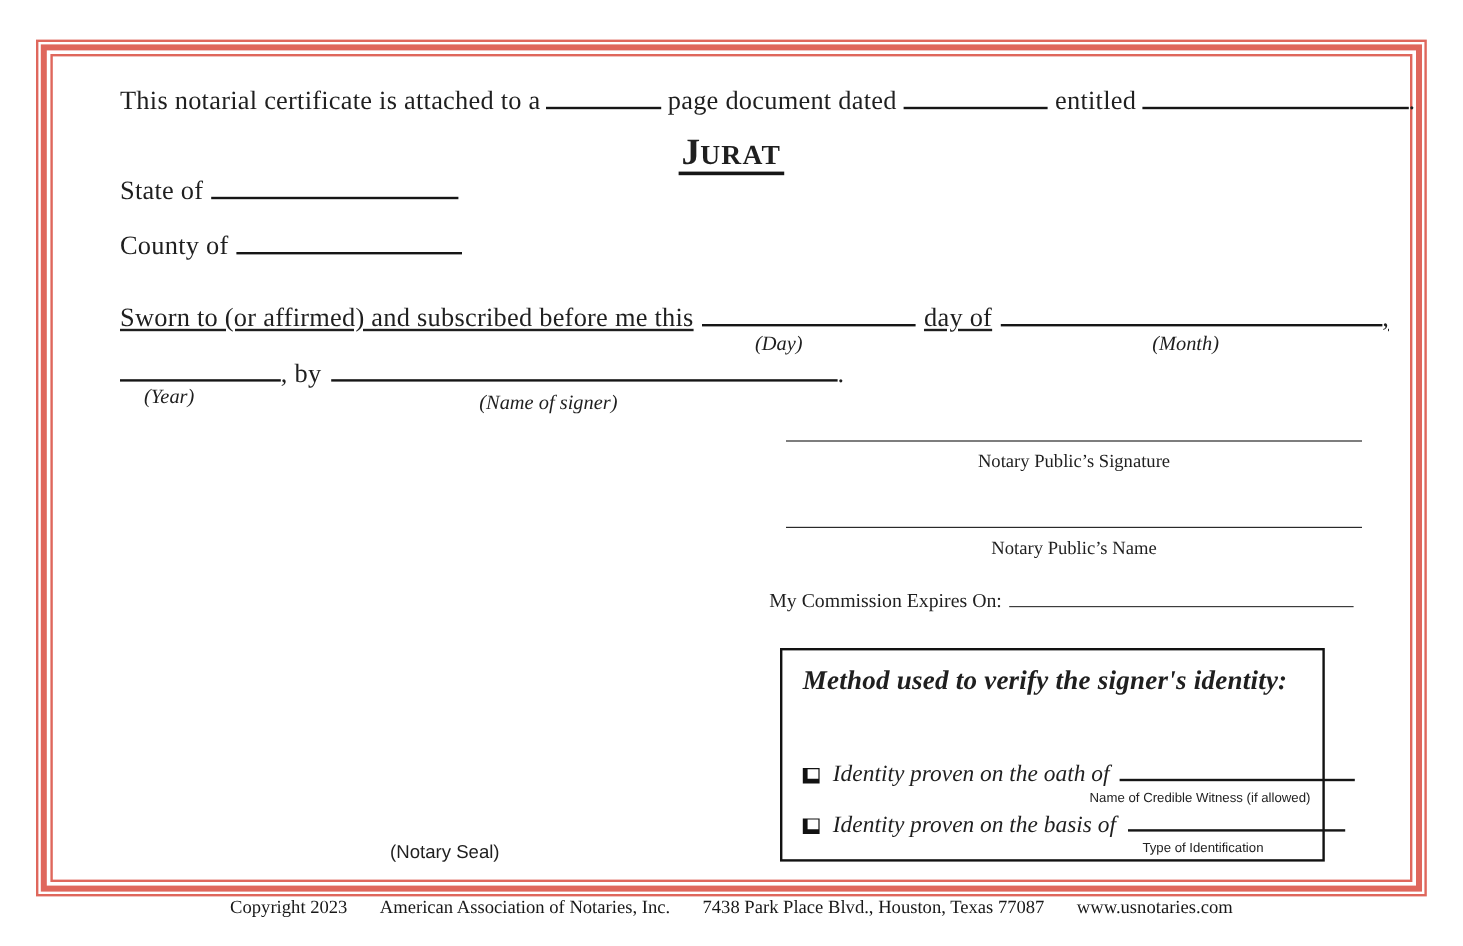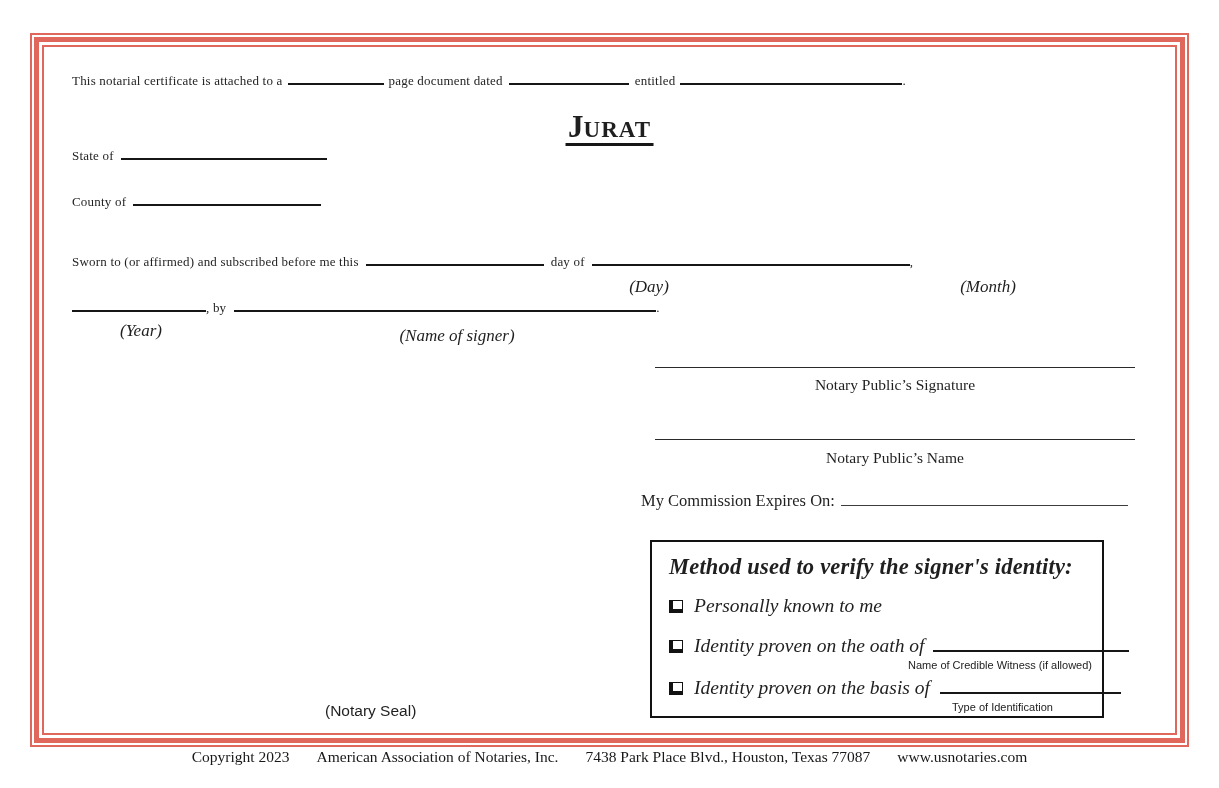--- a/index.html
+++ b/index.html
@@ -20,21 +20,21 @@
   
   .frame{position:absolute;left:30px;top:33px;width:1159px;height:714px;
          border:2px solid var(--red);padding:2px;}
   .frame-mid{width:100%;height:100%;border:5px solid var(--red);padding:3px;}
   .frame-inner{width:100%;height:100%;border:2px solid var(--red);}
 
   
   .abs{position:absolute;}
   .row{display:flex;align-items:baseline;white-space:nowrap;}
   .blank{display:inline-block;border-bottom:2px solid var(--line);vertical-align:-3px;height:14px;}
-  .serif19{font-size:13px;letter-spacing:.2px;}
+  .serif19{font-size:22px;letter-spacing:.2px;margin-left:28px;}
   .hint{font-style:italic;font-size:17px;transform:translateX(-50%);white-space:nowrap;}
   .sans{font-family:"Liberation Sans", sans-serif;}
 
   
   .jurat{left:50%;top:111px;transform:translateX(-50%);
          font-weight:bold;border-bottom:3px solid var(--line);
          padding:0 3px 1px 3px;line-height:1;}
   .jurat .big{font-size:31px;}
   .jurat .small{font-size:23px;letter-spacing:1px;}
 
@@ -83,21 +83,21 @@
 <div class="row abs serif19" style="left:72px;top:146px;">
   <span>State of</span>
   <span class="blank" style="width:206px;margin-left:7px;"></span>
 </div>
 
 <div class="row abs serif19" style="left:72px;top:192px;">
   <span>County of</span>
   <span class="blank" style="width:188px;margin-left:7px;"></span>
 </div>
 
-<div class="row abs serif19" style="left:72px;top:252px;">
+<div class="row abs serif19" style="left:72px;top:252px;text-decoration:underline;">
   <span>Sworn to (or affirmed) and subscribed before me this</span>
   <span class="blank" style="width:178px;margin:0 7px;border-bottom-width:2.5px;"></span>
   <span>day of</span>
   <span class="blank" style="width:318px;margin-left:7px;border-bottom-width:2.5px;"></span>
   <span>,</span>
 </div>
 <span class="hint abs" style="left:649px;top:277px;">(Day)</span>
 <span class="hint abs" style="left:988px;top:277px;">(Month)</span>
 
 <div class="row abs serif19" style="left:72px;top:298px;justify-content:space-between;">
@@ -116,24 +116,20 @@
 <span class="abs siglabel" style="left:655px;top:445px;width:480px;">Notary Public’s Name</span>
 
 <div class="row abs" style="left:641px;top:491px;font-size:16.5px;">
   <span>My Commission Expires On:</span>
   <span class="blank" style="width:287px;margin-left:6px;border-bottom:1.5px solid #3d3d3d;"></span>
 </div>
 
 <div class="mbox abs">
   <span class="mbox-title">Method used to verify the signer's identity:</span>
 
-  <div class="opt" style="top:53px;">
-    <span class="cb"></span>
-    <span class="opt-label">Personally known to me</span>
-  </div>
 
   <div class="opt" style="top:93px;width:466px;">
     <span class="cb"></span>
     <span class="opt-label">Identity proven on the oath of</span>
     <span class="blank" style="flex:1;margin-left:8px;margin-right:6px;"></span>
   </div>
   <span class="mini sans" style="right:10px;top:117px;">Name of Credible Witness (if allowed)</span>
 
   <div class="opt" style="top:135px;width:466px;">
     <span class="cb"></span>

